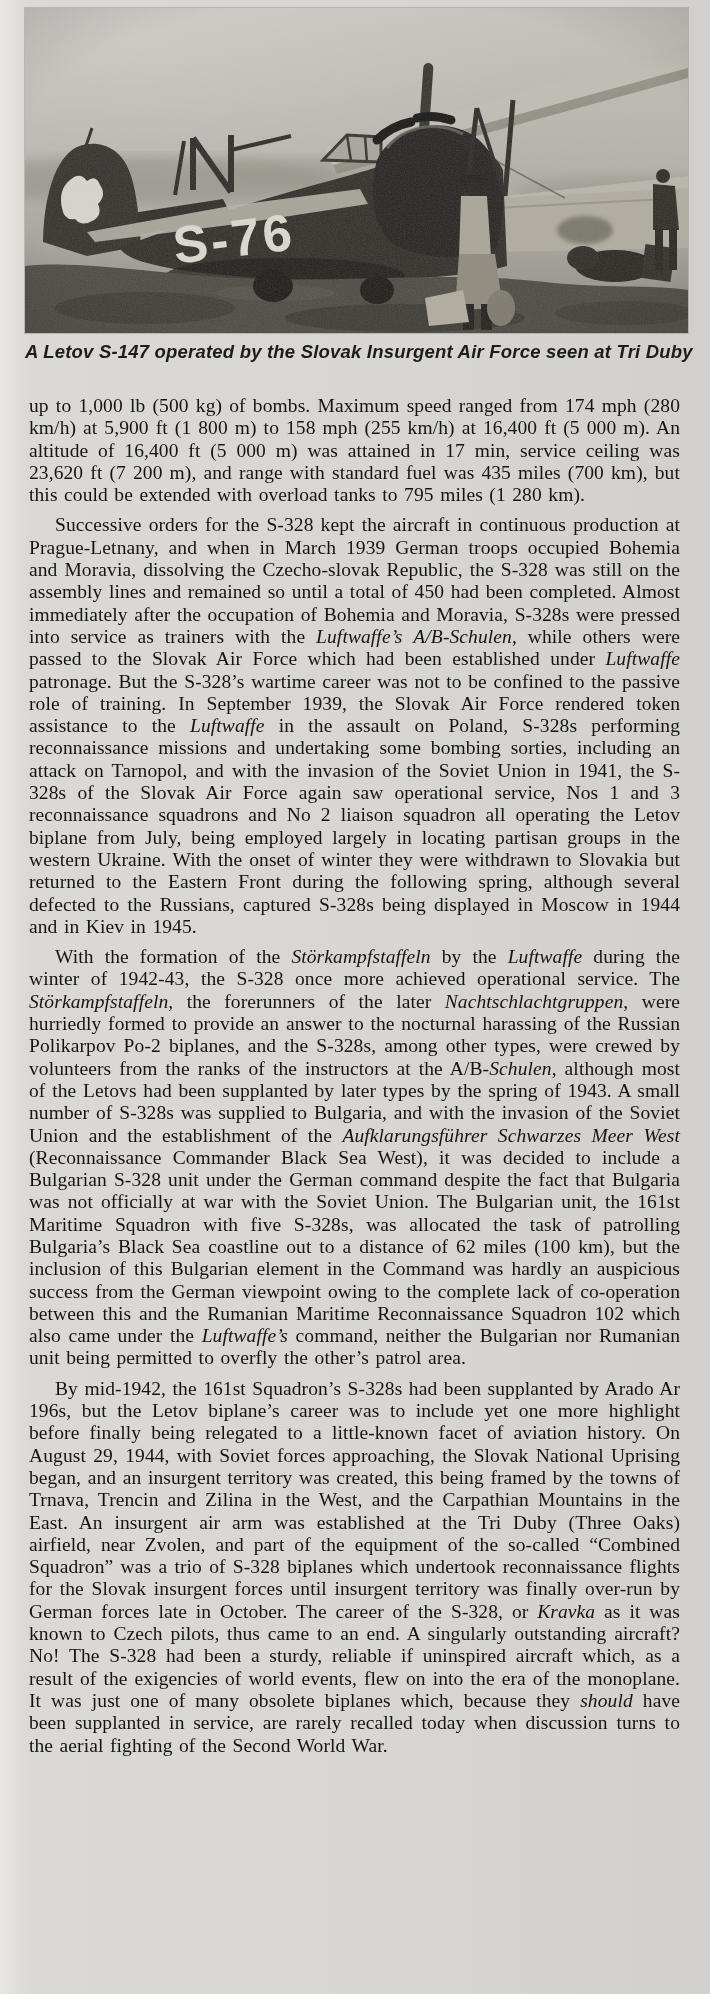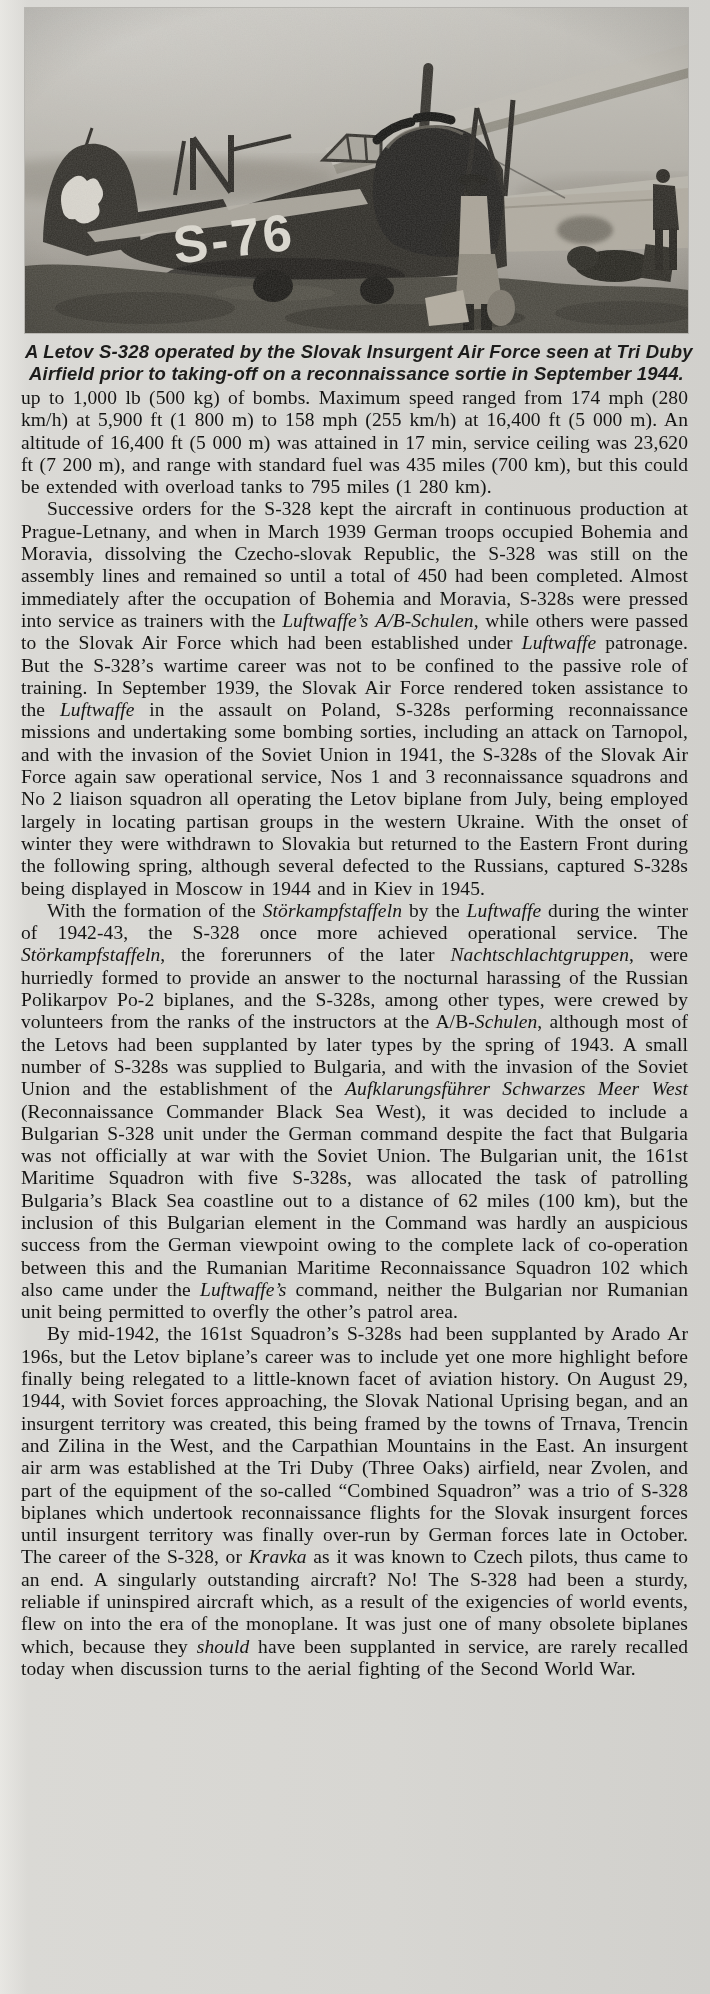--- a/index.html
+++ b/index.html
@@ -14,21 +14,21 @@
     position:absolute; left:25px; top:341px; width:663px; text-align:center;
     font-family:"Liberation Sans", sans-serif; font-style:italic; font-weight:600;
     font-size:18.5px; line-height:21.5px; color:#1c1c1b; letter-spacing:.2px;
   }
   .caption div { white-space:nowrap; }
   .body-text {
     position:absolute; left:21px; top:387px; width:667px;
     font-size:19.5px; line-height:22.3px; text-align:justify; text-justify:inter-word;
     color:#141413; letter-spacing:.1px; word-spacing:1.5px;
   }
-  .body-text p { margin:0; padding:0; }
+  .body-text p { margin:8px; padding:0; }
   .body-text p.indent { text-indent:26px; }
   .body-text i { }
 </style>
 </head>
 <body>
 
 <div class="page">
 
   <div class="photo-frame">
     <svg viewBox="0 0 663 325" preserveAspectRatio="none">
@@ -156,22 +156,21 @@
         <rect x="630" y="220" width="8" height="42" fill="#26241f"></rect>
         <rect x="644" y="220" width="8" height="42" fill="#26241f"></rect>
       </g>
 
       <rect width="663" height="325" filter="url(#grain)" opacity="0.5"></rect>
       <rect width="663" height="325" fill="url(#vignette)"></rect>
     </svg>
   </div>
 
   <div class="caption">
-    <div>A Letov S-328 operated by the Slovak Insurgent Air Force seen at Tri Duby</div>
-    <div>Airfield prior to taking-off on a reconnaissance sortie in September 1944.</div>
+    <div>A Letov S-147 operated by the Slovak Insurgent Air Force seen at Tri Duby</div>
   </div>
 
   <div class="body-text">
       <p class=""><span>up to 1,000 lb (500 kg) of bombs.  Maximum speed ranged from 174 mph (280 km/h) at 5,900 ft (1 800 m) to 158 mph (255 km/h) at 16,400 ft (5 000 m).  An altitude of 16,400 ft (5 000 m) was attained in 17 min, service ceiling was 23,620 ft (7 200 m), and range with standard fuel was 435 miles (700 km), but this could be extended with overload tanks to 795 miles (1 280 km).</span></p>
       <p class="indent"><span>Successive orders for the S-328 kept the aircraft in continuous production at Prague-Letnany, and when in March 1939 German troops occupied Bohemia and Moravia, dissolving the Czecho-slovak Republic, the S-328 was still on the assembly lines and remained so until a total of 450 had been completed.  Almost immediately after the occupation of Bohemia and Moravia, S-328s were pressed into service as trainers with the </span><i>Luftwaffe’s</i><span> </span><i>A/B-Schulen</i><span>, while others were passed to the Slovak Air Force which had been established under </span><i>Luftwaffe</i><span> patronage.  But the S-328’s wartime career was not to be confined to the passive role of training.  In September 1939, the Slovak Air Force rendered token assistance to the </span><i>Luftwaffe</i><span> in the assault on Poland, S-328s performing reconnaissance missions and undertaking some bombing sorties, including an attack on Tarnopol, and with the invasion of the Soviet Union in 1941, the S-328s of the Slovak Air Force again saw operational service, Nos 1 and 3 reconnaissance squadrons and No 2 liaison squadron all operating the Letov biplane from July, being employed largely in locating partisan groups in the western Ukraine.  With the onset of winter they were withdrawn to Slovakia but returned to the Eastern Front during the following spring, although several defected to the Russians, captured S-328s being displayed in Moscow in 1944 and in Kiev in 1945.</span></p>
       <p class="indent"><span>With the formation of the </span><i>Störkampfstaffeln</i><span> by the </span><i>Luftwaffe</i><span> during the winter of 1942-43, the S-328 once more achieved operational service.  The </span><i>Störkampfstaffeln</i><span>, the forerunners of the later </span><i>Nachtschlachtgruppen</i><span>, were hurriedly formed to provide an answer to the nocturnal harassing of the Russian Polikarpov Po-2 biplanes, and the S-328s, among other types, were crewed by volunteers from the ranks of the instructors at the A/B-</span><i>Schulen</i><span>, although most of the Letovs had been supplanted by later types by the spring of 1943.  A small number of S-328s was supplied to Bulgaria, and with the invasion of the Soviet Union and the establishment of the </span><i>Aufklarungsführer Schwarzes Meer West</i><span> (Reconnaissance Commander Black Sea West), it was decided to include a Bulgarian S-328 unit under the German command despite the fact that Bulgaria was not officially at war with the Soviet Union.  The Bulgarian unit, the 161st Maritime Squadron with five S-328s, was allocated the task of patrolling Bulgaria’s Black Sea coastline out to a distance of 62 miles (100 km), but the inclusion of this Bulgarian element in the Command was hardly an auspicious success from the German viewpoint owing to the complete lack of co-operation between this and the Rumanian Maritime Reconnaissance Squadron 102 which also came under the </span><i>Luftwaffe’s</i><span> command, neither the Bulgarian nor Rumanian unit being permitted to overfly the other’s patrol area.</span></p>
       <p class="indent"><span>By mid-1942, the 161st Squadron’s S-328s had been supplanted by Arado Ar 196s, but the Letov biplane’s career was to include yet one more highlight before finally being relegated to a little-known facet of aviation history.  On August 29, 1944, with Soviet forces approaching, the Slovak National Uprising began, and an insurgent territory was created, this being framed by the towns of Trnava, Trencin and Zilina in the West, and the Carpathian Mountains in the East.  An insurgent air arm was established at the Tri Duby (Three Oaks) airfield, near Zvolen, and part of the equipment of the so-called “Combined Squadron” was a trio of S-328 biplanes which undertook reconnaissance flights for the Slovak insurgent forces until insurgent territory was finally over-run by German forces late in October.  The career of the S-328, or </span><i>Kravka</i><span> as it was known to Czech pilots, thus came to an end.  A singularly outstanding aircraft? No! The S-328 had been a sturdy, reliable if uninspired aircraft which, as a result of the exigencies of world events, flew on into the era of the monoplane.  It was just one of many obsolete biplanes which, because they </span><i>should</i><span> have been supplanted in service, are rarely recalled today when discussion turns to the aerial fighting of the Second World War.</span></p>
     </div>
 
 </div>

